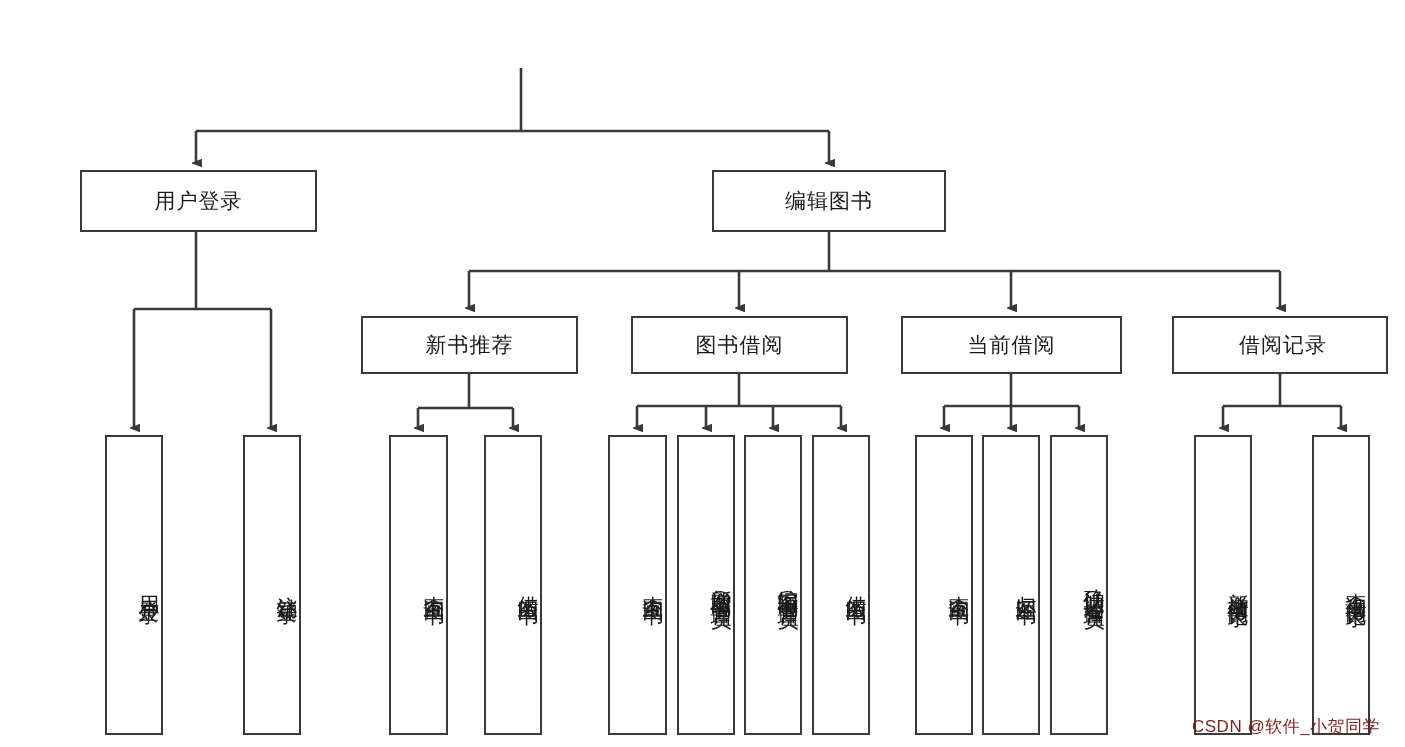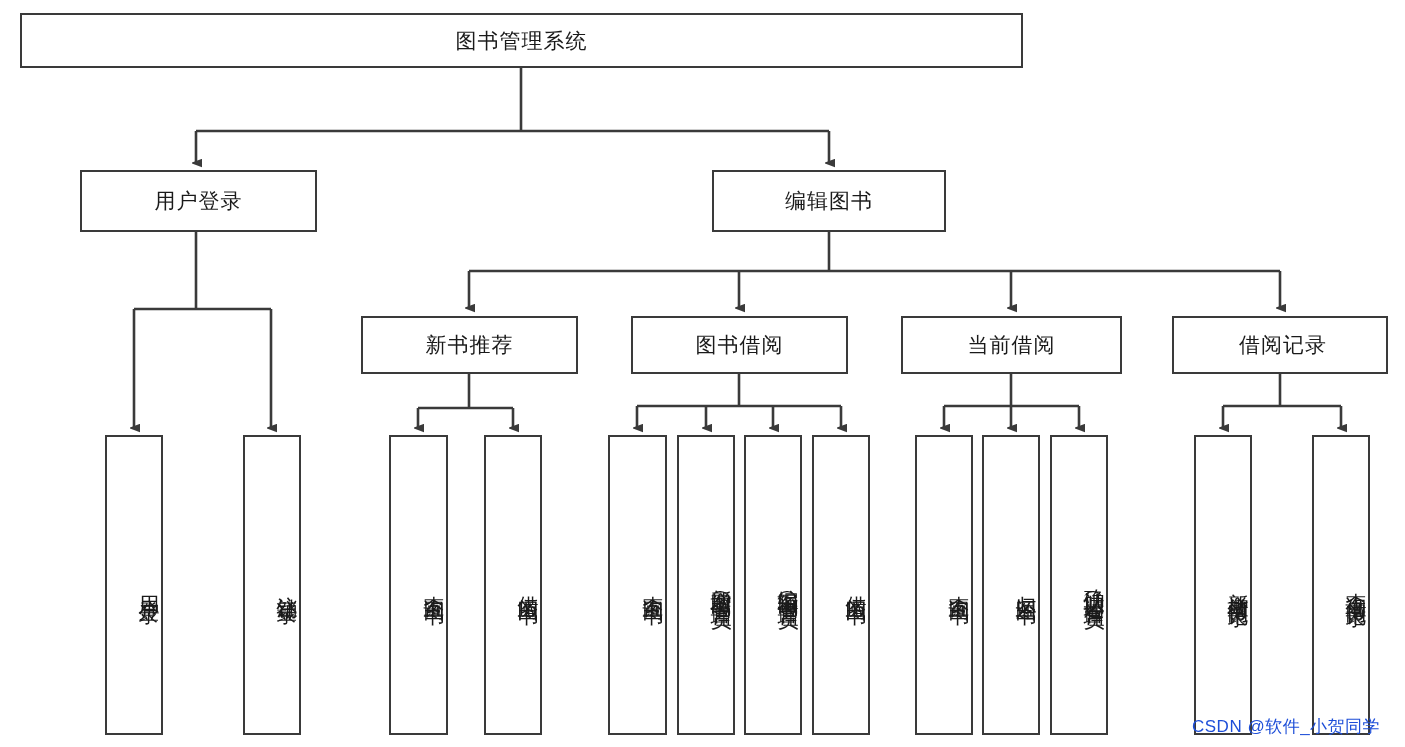--- a/index.html
+++ b/index.html
@@ -52,21 +52,21 @@
     justify-content: center;
   }
   .node.v .vtext {
     writing-mode: vertical-rl;
     text-orientation: upright;
     white-space: nowrap;
   }
   .watermark {
     position: absolute;
     font-size: 17px;
-    color: #1d4ed8;
+    color: #7f1d1d;
     letter-spacing: 0.5px;
     white-space: nowrap;
   }
 </style>
 </head>
 <body>
 
 <div id="canvas">
 
   <svg id="edges" viewBox="0 0 1405 747" xmlns="http://www.w3.org/2000/svg">
@@ -115,23 +115,20 @@
       <path d="M 1011 406 L 1011 428" marker-end="url(#arrow)"></path>
       <path d="M 1079 406 L 1079 428" marker-end="url(#arrow)"></path>
 
       <path d="M 1280 374 L 1280 406"></path>
       <path d="M 1223 406 L 1341 406"></path>
       <path d="M 1223 406 L 1223 428" marker-end="url(#arrow)"></path>
       <path d="M 1341 406 L 1341 428" marker-end="url(#arrow)"></path>
     </g>
   </svg>
 
-  <div class="node h" style="left:20px; top:13px; width:1003px; height:55px;">
-    <span>图书管理系统</span>
-  </div>
 
   <div class="node h" style="left:80px; top:170px; width:237px; height:62px;">
     <span>用户登录</span>
   </div>
   <div class="node h" style="left:712px; top:170px; width:234px; height:62px;">
     <span>编辑图书</span>
   </div>
 
   <div class="node h" style="left:361px; top:316px; width:217px; height:58px;">
     <span>新书推荐</span>

